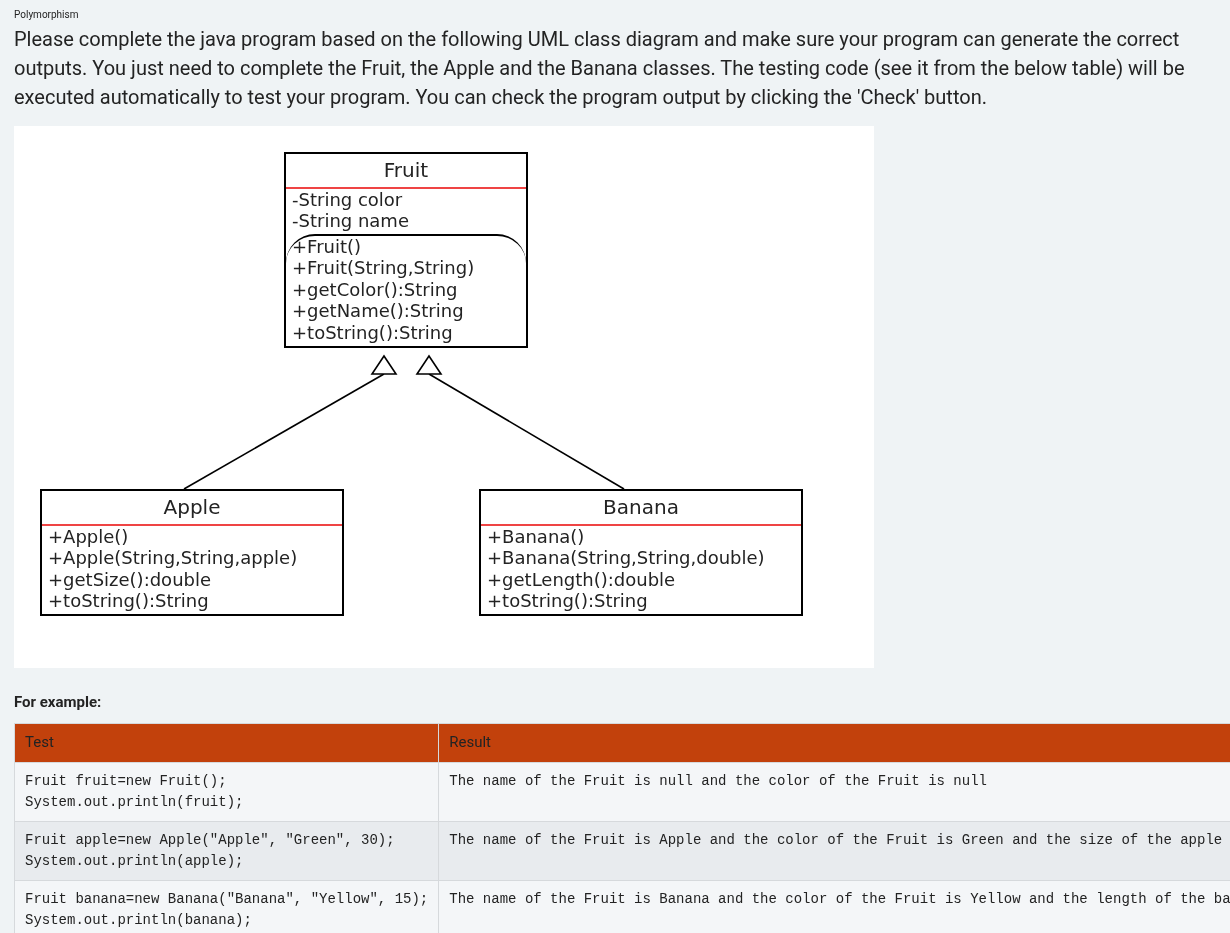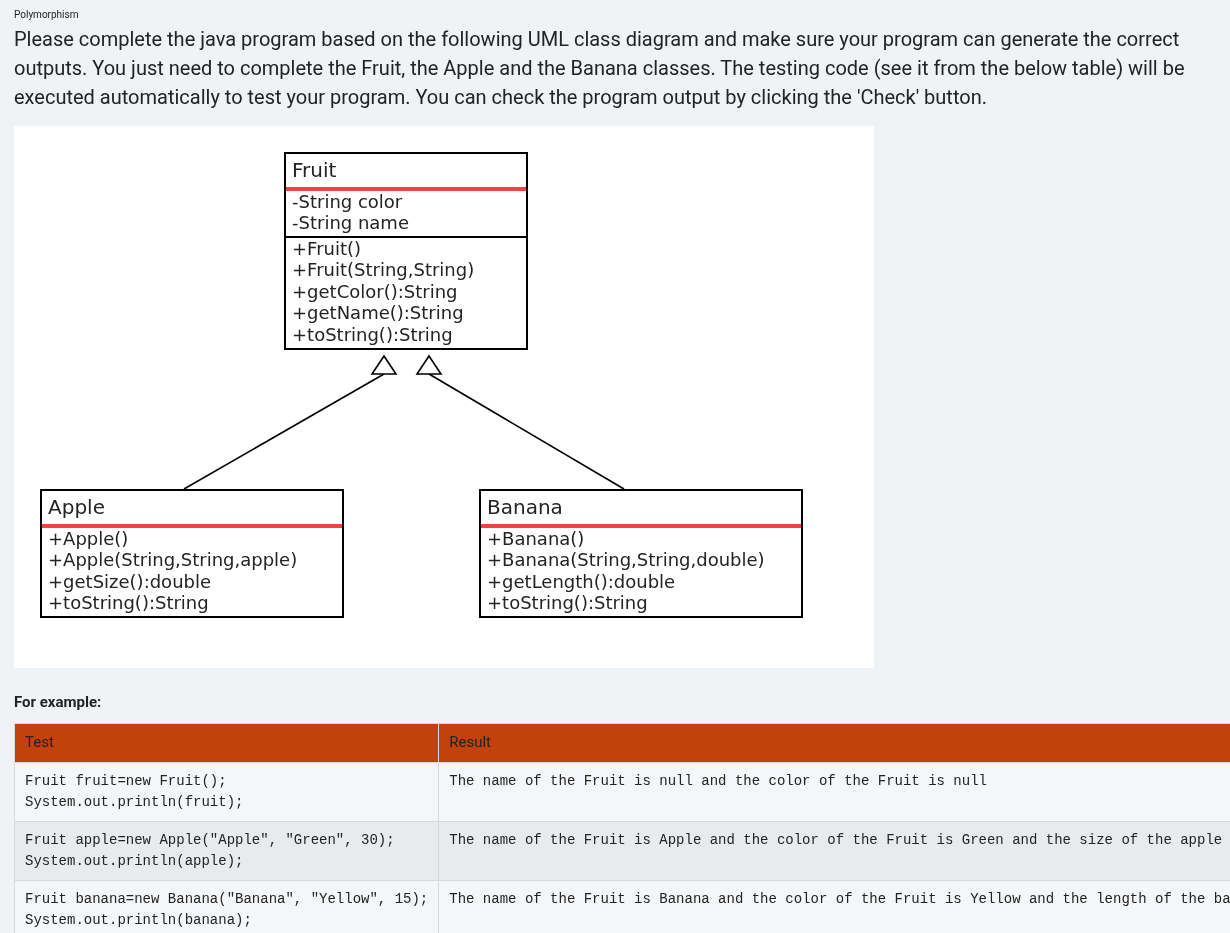--- a/index.html
+++ b/index.html
@@ -34,32 +34,33 @@
     width: 790px;
     height: 500px;
   }
   .uml-box {
     position: absolute;
     border: 2px solid #000;
     background: #fff;
     font-family: "DejaVu Sans", "Segoe UI", Arial, sans-serif;
   }
   .uml-title {
-    text-align: left;
+    text-align: center;
     font-size: 20px;
     padding: 2px 6px;
-    border-bottom: 4px solid #ef4444;
+    border-bottom: 2px solid #ef4444;
   }
   .uml-section {
     font-size: 18px;
     padding: 0 6px 2px 6px;
     line-height: 1.2;
   }
   .uml-section + .uml-section {
     border-top: 2px solid #000;
+    border-radius: 29px;
   }
   svg.connectors {
     position: absolute;
     top: 0; left: 0;
     width: 790px;
     height: 500px;
     pointer-events: none;
   }
   .example-label {
     font-weight: 700;

